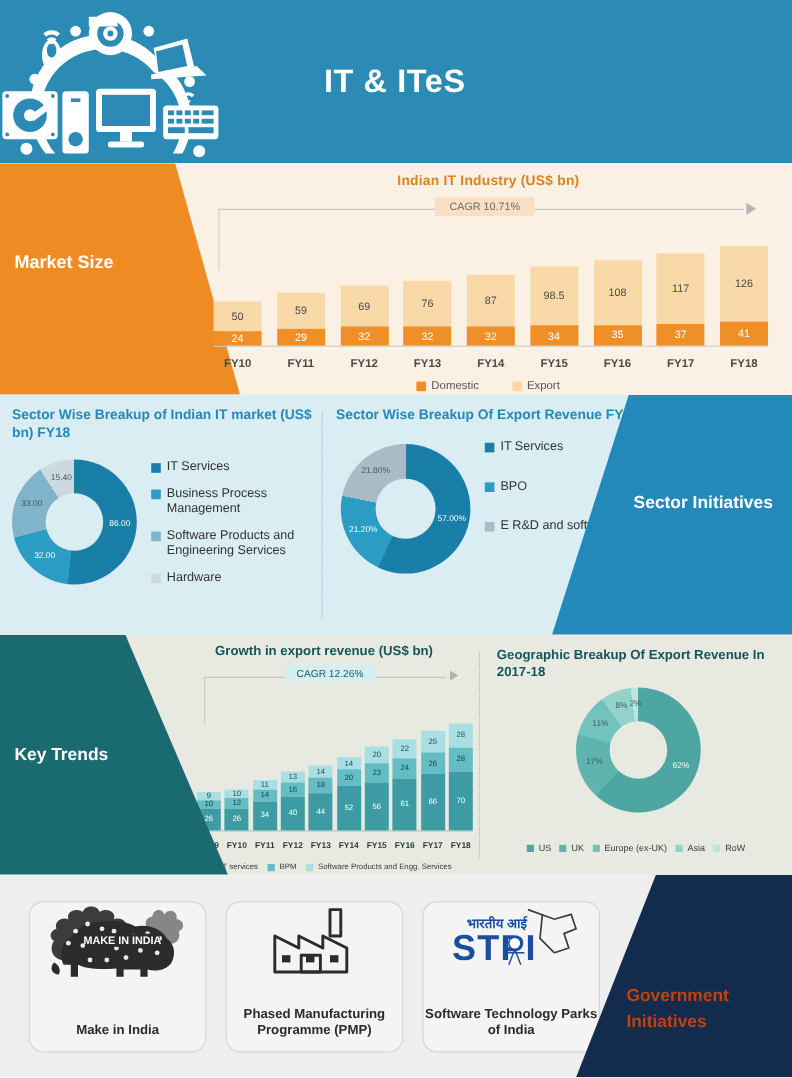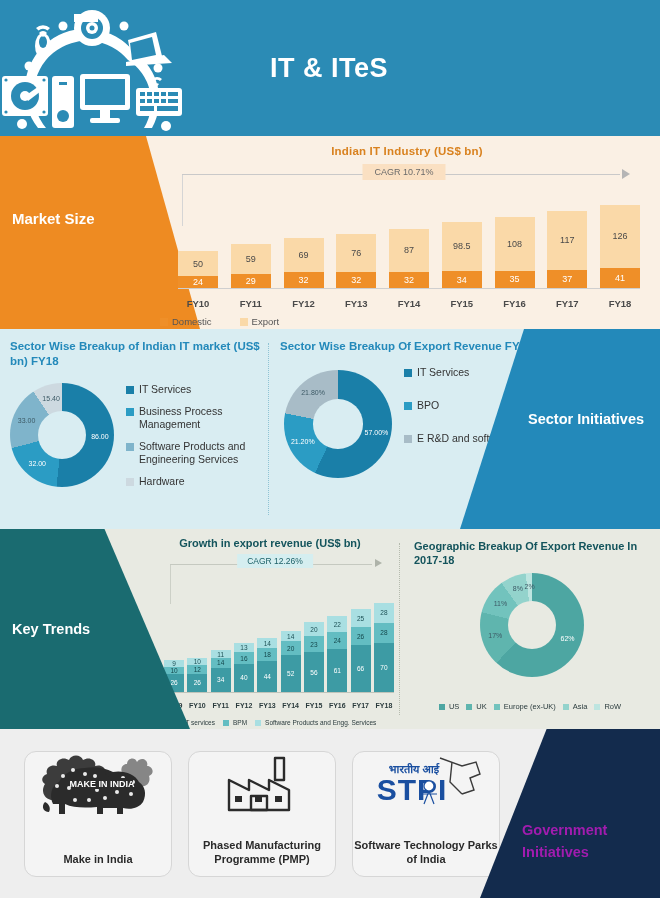--- a/index.html
+++ b/index.html
@@ -68,21 +68,21 @@
   }
   .ms-seg.dom { background:#ef8f28; color:#ffffff; }
   .ms-seg.exp { background:#fad9a8; }
   .ms-xaxis {
     position:absolute; left:18px; right:14px; bottom:20px;
     display:flex; justify-content:space-between;
   }
   .ms-xaxis span { width:40px; text-align:center; font-size:9.5px; color:#4a4a4a; font-weight:bold; }
   .ms-legend {
     position:absolute; bottom:2px; left:0; right:0;
-    display:flex; gap:28px; font-size:9.5px; color:#555;
+    display:flex; justify-content:center; gap:28px; font-size:9.5px; color:#555;
   }
   .lg { display:flex; align-items:center; gap:4px; }
   .sw { width:8px; height:8px; display:inline-block; }
 
   
   .sector {
     height:200px; background:#d9edf2; position:relative; overflow:hidden;
     display:flex;
   }
   .sec-left { width:268px; padding:10px 8px 0 10px; position:relative; }
@@ -173,21 +173,21 @@
 
   
   .gov { height:169px; background:#eeeeee; position:relative; overflow:hidden; display:flex; align-items:center; }
   .gov-wedge {
     position:absolute; right:0; top:0; width:180px; height:169px;
     background:#132b4d;
     clip-path:polygon(37% 0, 100% 0, 100% 100%, 0 100%);
     z-index:2;
   }
   .gov-label {
-    position:absolute; right:18px; top:90px; color:#a21caf;
+    position:absolute; right:18px; top:90px; color:#c2410c;
     font-size:14.5px; font-weight:bold; line-height:22px; z-index:3; width:120px;
   }
   .gov-cards { display:flex; gap:16px; padding-left:24px; align-items:center; }
   .gov-card {
     width:148px; height:126px; background:#f4f4f4; border:1px solid #d6d6d6;
     border-radius:12px; display:flex; flex-direction:column; align-items:center;
     justify-content:flex-end; padding-bottom:10px; position:relative;
   }
   .gov-card .art { flex:1; display:flex; align-items:flex-start; justify-content:center; width:100%; }
   .gov-card .cap { font-size:11px; font-weight:bold; color:#2a2a2a; text-align:center; line-height:14px; }

